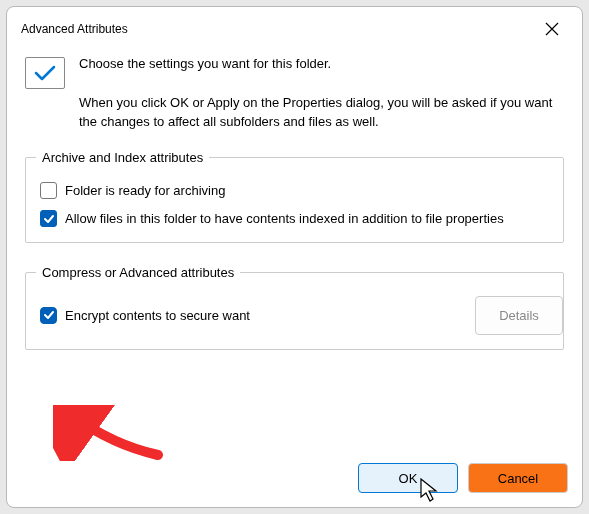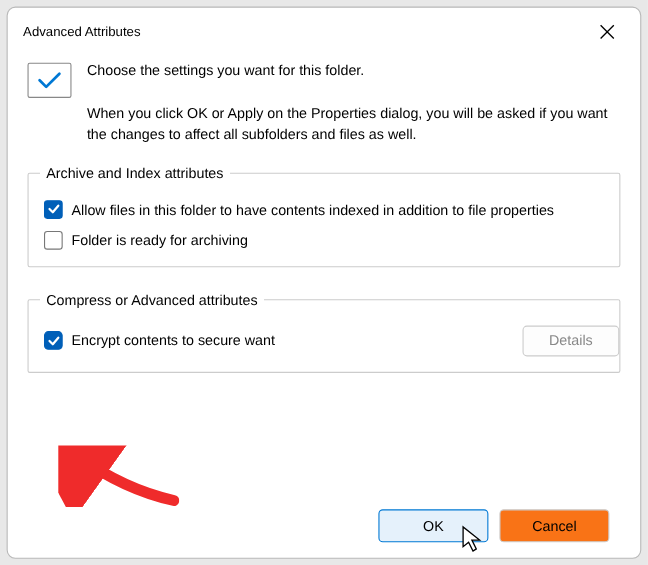--- a/index.html
+++ b/index.html
@@ -107,34 +107,34 @@
       line-height: 1.35;
       padding-top: 1px;
     }
     .group2-row {
       display: flex;
       justify-content: space-between;
       align-items: center;
     }
     .details-btn {
       width: 88px;
-      height: 28px;
+      height: 39px;
       border: 1px solid #ccc;
       border-radius: 4px;
       background: #fdfdfd;
       color: #888;
       font-size: 13px;
       display: flex;
       align-items: center;
       justify-content: center;
     }
     .footer {
       position: absolute;
       bottom: 14px;
-      right: 28px;
+      right: 14px;
       display: flex;
       gap: 10px;
     }
     .btn {
       width: 100px;
       height: 30px;
       border: 1px solid #ccc;
       border-radius: 4px;
       background: #f97316;
       font-size: 13px;
@@ -182,32 +182,32 @@
       </div>
       <div class="intro-text">
         <div class="l1">Choose the settings you want for this folder.</div>
         <div>When you click OK or Apply on the Properties dialog, you will be asked if you want the changes to affect all subfolders and files as well.</div>
       </div>
     </div>
 
     <fieldset>
       <legend>Archive and Index attributes</legend>
       <div class="chk-row">
+        <div class="chk">
+          
+        </div>
+        <div class="chk-label">Folder is ready for archiving</div>
+      </div>
+      <div class="chk-row">
         <div class="chk checked">
           <svg viewBox="0 0 12 12">
               <path d="M2 6 L5 9 L10 3" stroke="#fff" stroke-width="2" fill="none" stroke-linecap="round" stroke-linejoin="round"></path>
             </svg>
         </div>
         <div class="chk-label">Allow files in this folder to have contents indexed in addition to file properties</div>
-      </div>
-      <div class="chk-row">
-        <div class="chk">
-          
-        </div>
-        <div class="chk-label">Folder is ready for archiving</div>
       </div>
     </fieldset>
 
     <fieldset>
       <legend>Compress or Advanced attributes</legend>
       <div class="group2-row">
         <div class="chk-row" style="margin-bottom:0">
           <div class="chk checked encrypt">
             <svg viewBox="0 0 12 12">
                 <path d="M2 6 L5 9 L10 3" stroke="#fff" stroke-width="2" fill="none" stroke-linecap="round" stroke-linejoin="round"></path>

